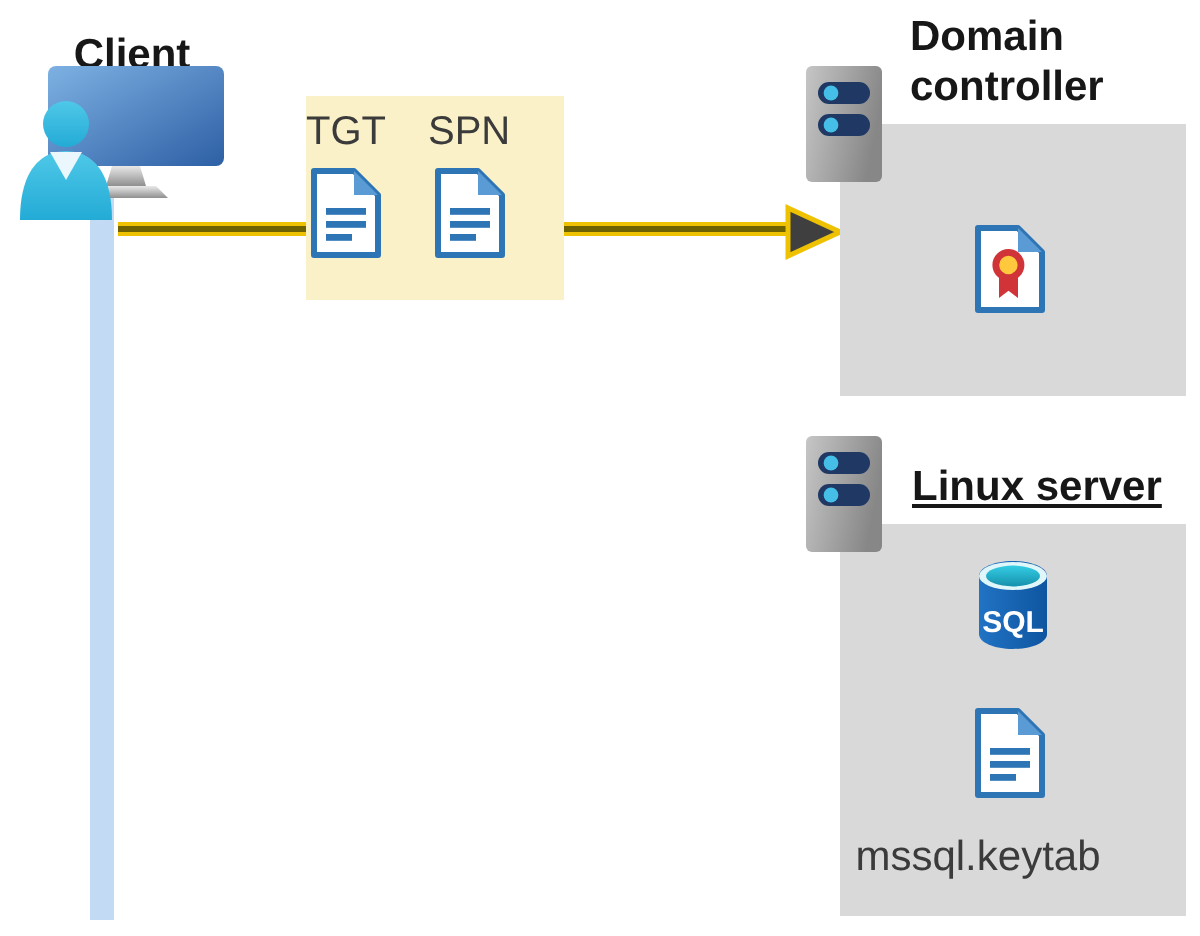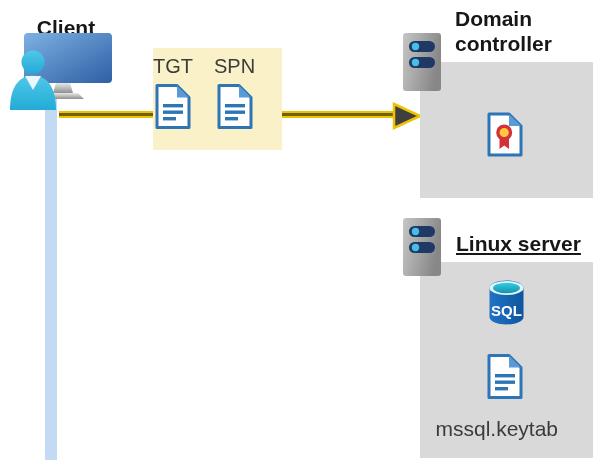--- a/index.html
+++ b/index.html
@@ -39,21 +39,21 @@
 
   .dc-server-icon{left:403px;top:33px;}
   .linux-server-icon{left:403px;top:218px;}
 
   .dc-label{left:455px;top:6px;width:118px;}
   .linux-label{left:456px;top:231px;width:135px;white-space:nowrap;text-decoration:underline;}
 
   .cert-icon{left:487px;top:112px;}
   .sql-icon{left:488px;top:280px;}
   .keytab-icon{left:487px;top:353px;}
-  .keytab-label{left:420px;top:417px;width:138px;text-align:right;font-size:21px;}
+  .keytab-label{left:420px;top:417px;width:138px;text-align:center;font-size:21px;}
 </style>
 </head>
 <body>
 
 <div class="stage">
 
   <div class="abs client-line"></div>
 
   <div class="abs heading client-label">Client</div>
   <svg class="abs client-icon" width="106" height="82" viewBox="0 0 106 82">

